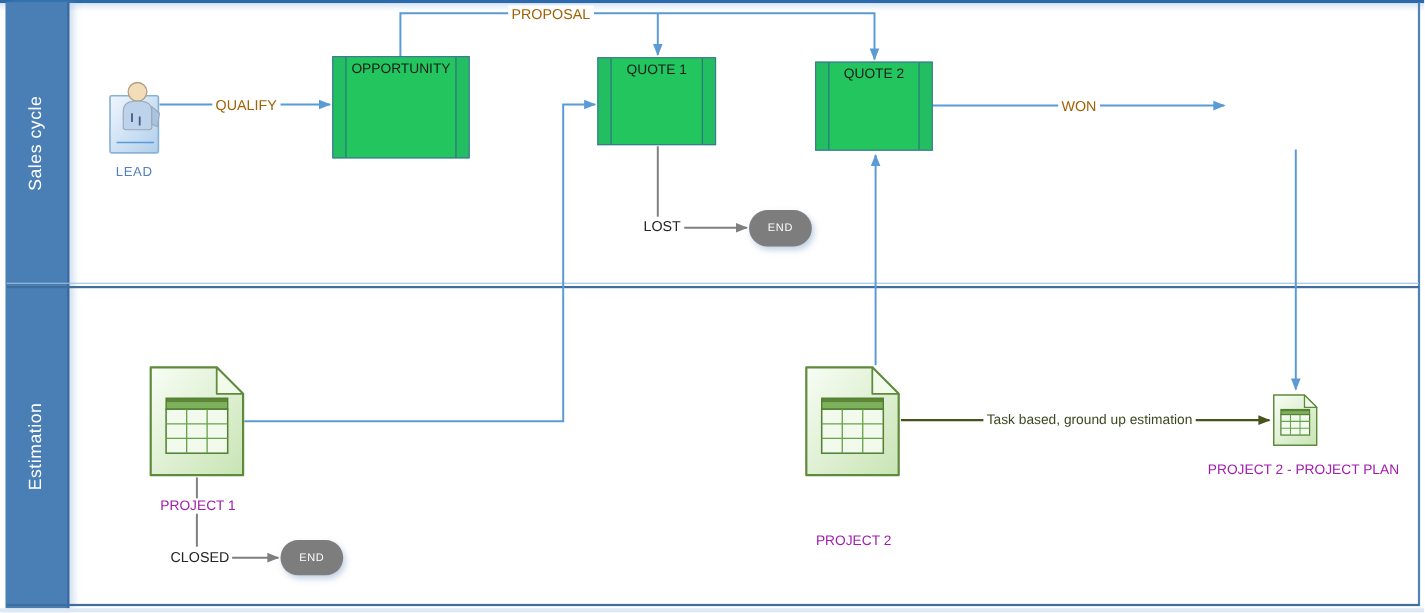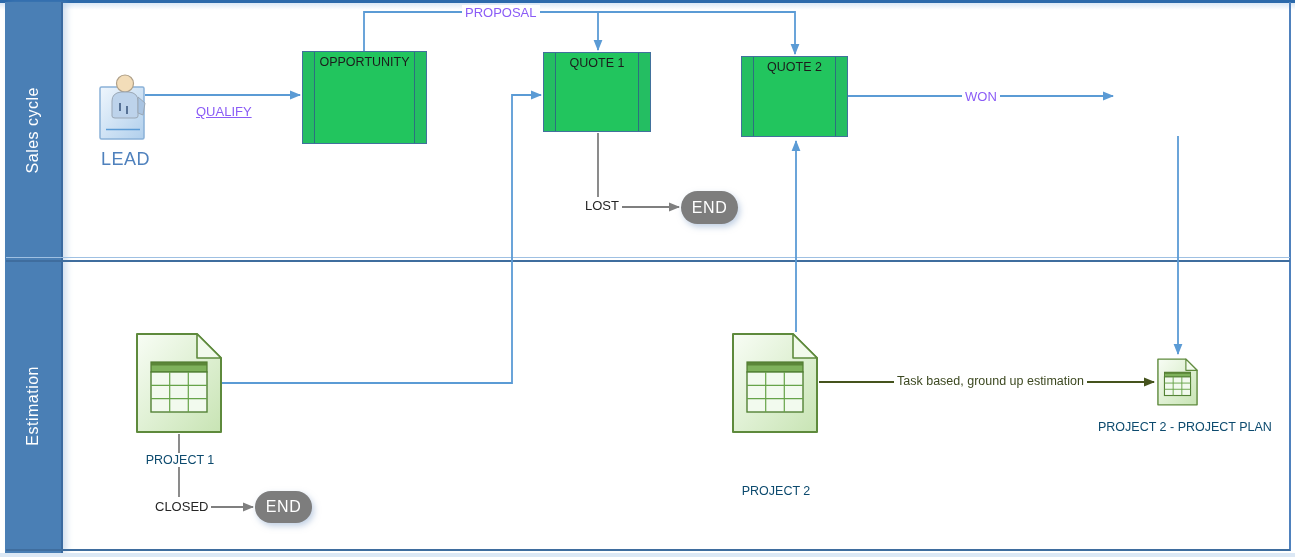--- a/index.html
+++ b/index.html
@@ -18,28 +18,28 @@
   #bottom-line{left:6px;top:549px;width:1284px;height:2px;background:#3f6d9e;z-index:1;}
   #bottom-strip{left:0;top:553px;width:1295px;height:4px;background:#dce8f5;}
   #right-border{left:1289px;top:2px;width:2px;height:549px;background:#4f81bd;}
   
   .process-box{background:#22c55e;border:1.5px solid #41719c;box-sizing:border-box;z-index:3;}
   .process-box .bar-l{position:absolute;left:0;top:0;bottom:0;width:11px;border-right:1px solid rgba(47,92,135,.8);background:rgba(65,113,156,.08);}
   .process-box .bar-r{position:absolute;right:0;top:0;bottom:0;width:11px;border-left:1px solid rgba(47,92,135,.8);background:rgba(65,113,156,.08);}
   .process-box .box-title{position:absolute;top:3px;left:12px;right:12px;text-align:center;font-size:12.5px;color:#1c1c1c;}
   
   .end-pill{background:#7d7d7d;border-radius:17px;color:#fff;display:flex;align-items:center;justify-content:center;
-    font-size:16px;letter-spacing:.6px;z-index:3;box-shadow:2px 3px 6px rgba(130,160,200,.5);}
+    font-size:10px;letter-spacing:.6px;z-index:3;box-shadow:2px 3px 6px rgba(130,160,200,.5);}
   
   .conn-label{background:#fff;padding:0 3px;font-size:13px;white-space:nowrap;z-index:5;line-height:15px;}
-  .blue-text{color:#8b5cf6;}
+  .blue-text{color:#a16207;}
   .dark-text{color:#262626;}
   .olive-text{color:#3c4820;font-size:12.5px;}
-  .node-label{color:#0c4a6e;font-size:12.5px;text-align:center;white-space:nowrap;z-index:5;background:#fff;line-height:14px;}
-  #lead-label{color:#4f81bd;font-size:18px;text-align:right;z-index:5;letter-spacing:.5px;}
+  .node-label{color:#a21caf;font-size:12.5px;text-align:center;white-space:nowrap;z-index:5;background:#fff;line-height:14px;}
+  #lead-label{color:#4f81bd;font-size:12px;text-align:center;z-index:5;letter-spacing:.5px;}
   #connector-layer{left:0;top:0;z-index:2;pointer-events:none;}
   .icon-svg{z-index:3;}
 </style>
 </head>
 <body>
 
 <div id="canvas">
 
   <div class="abs" id="topbar"></div>
   <div class="abs" id="topfade"></div>
@@ -172,20 +172,20 @@
     <line x1="34.7" y1="40" x2="34.7" y2="80" stroke="#66a348" stroke-width="2"></line>
     <line x1="53.3" y1="40" x2="53.3" y2="80" stroke="#66a348" stroke-width="2"></line>
     <line x1="16" y1="53.3" x2="72" y2="53.3" stroke="#66a348" stroke-width="2"></line>
     <line x1="16" y1="66.6" x2="72" y2="66.6" stroke="#66a348" stroke-width="2"></line>
   </svg>
 
   <div class="abs node-label" style="left:130px;top:453px;width:100px;">PROJECT 1</div>
   <div class="abs node-label" style="left:726px;top:452px;width:100px;margin-top:32px;">PROJECT 2</div>
   <div class="abs node-label" style="left:1098px;top:420px;width:160px;">PROJECT 2 - PROJECT PLAN</div>
 
-  <div class="abs conn-label blue-text" style="left:193px;top:104px;text-decoration:underline;">QUALIFY</div>
+  <div class="abs conn-label blue-text" style="left:193px;top:88px;">QUALIFY</div>
   <div class="abs conn-label blue-text" style="left:462px;top:5px;">PROPOSAL</div>
   <div class="abs conn-label blue-text" style="left:962px;top:89px;">WON</div>
   <div class="abs conn-label dark-text" style="left:582px;top:198px;">LOST</div>
   <div class="abs conn-label dark-text" style="left:152px;top:499px;">CLOSED</div>
   <div class="abs conn-label olive-text" style="left:894px;top:374px;">Task based, ground up estimation</div>
 
 </div>
 
 </body></html>

